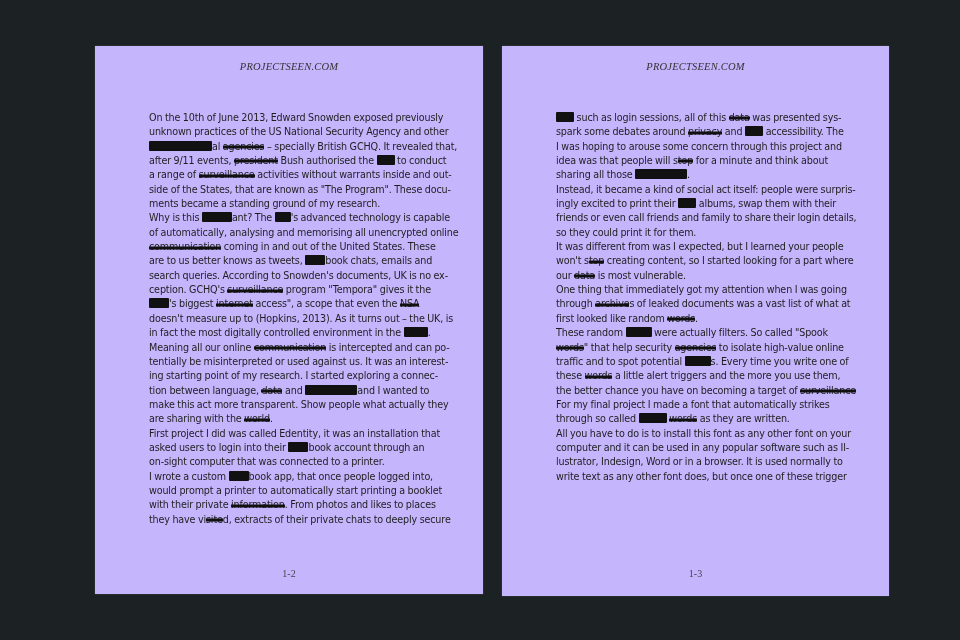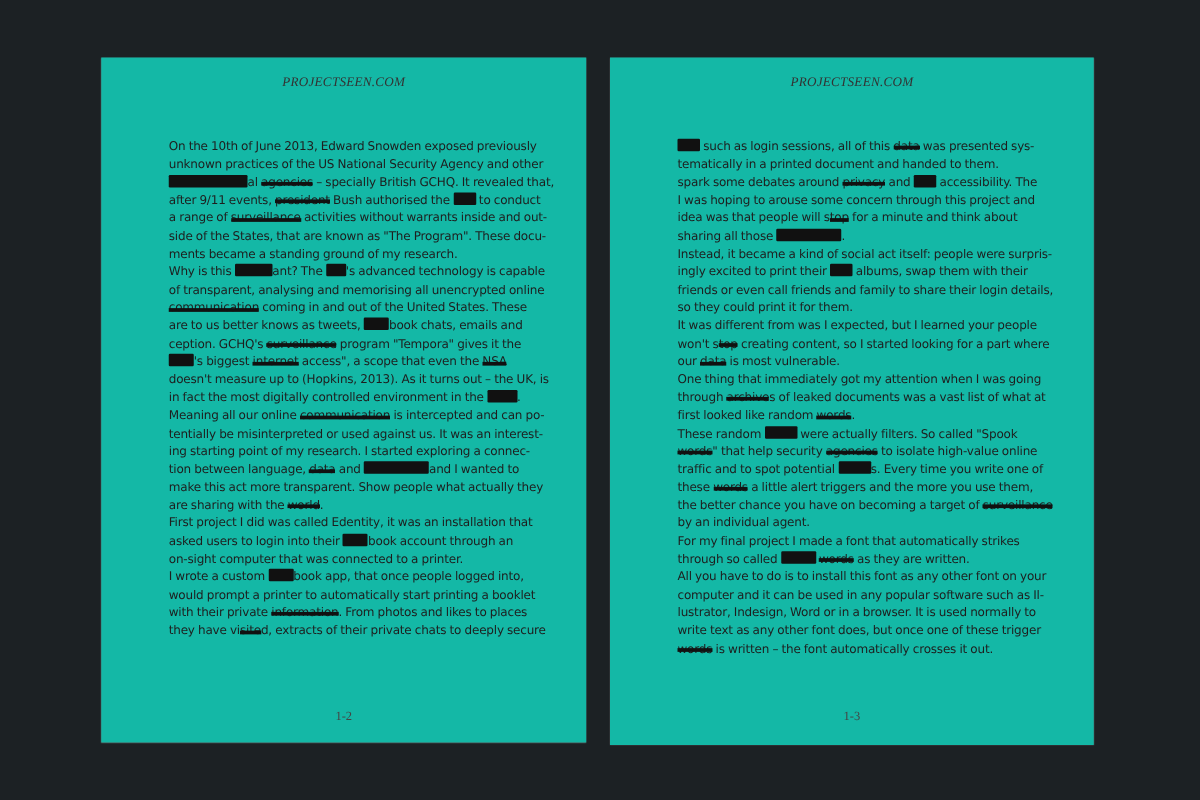--- a/index.html
+++ b/index.html
@@ -2,22 +2,23 @@
 <html><head>
 <meta charset="utf-8">
 <style>
   html, body { margin:0; padding:0; }
   body {
     width:960px; height:640px; overflow:hidden;
     background:#1c2124; position:relative;
     font-family:"DejaVu Sans", sans-serif;
   }
   .page {
-    position:absolute; background:#14b8a6;
+    position:absolute; background:#c4b5fd;
     box-shadow: 0 0 1px rgba(255,255,255,0.3);
+    margin-left: 14px;
   }
   #page-left  { left:81px;  top:46px; width:388px; height:548px; }
   #page-right { left:488px; top:46px; width:387px; height:550px; }
   .header {
     position:absolute; top:15px; left:0; right:0; text-align:center;
     font-family:"Liberation Serif", serif; font-style:italic;
     font-size:10.5px; color:#333; letter-spacing:0.2px;
   }
   .body {
     position:absolute; top:65px; left:54px; width:290px;
@@ -48,23 +49,24 @@
   <div class="header">PROJECTSEEN.COM</div>
   <div class="body">
       <div class="line"><span>On the 10th of June 2013, Edward Snowden exposed previously</span></div>
       <div class="line"><span>unknown practices of the US National Security Agency and other</span></div>
       <div class="line"><span class="redact" style="width: 63px;"></span><span>al </span><span class="strike">agencies</span><span> – specially British GCHQ. It revealed that,</span></div>
       <div class="line"><span>after 9/11 events, </span><span class="strike">president</span><span> Bush authorised the </span><span class="redact" style="width: 18px;"></span><span> to conduct</span></div>
       <div class="line"><span>a range of </span><span class="strike">surveillance</span><span> activities without warrants inside and out-</span></div>
       <div class="line"><span>side of the States, that are known as "The Program". These docu-</span></div>
       <div class="line"><span>ments became a standing ground of my research.</span></div>
       <div class="line"><span>Why is this </span><span class="redact" style="width: 30px;"></span><span>ant? The </span><span class="redact" style="width: 16px;"></span><span>'s advanced technology is capable</span></div>
-      <div class="line"><span>of transparent, analysing and memorising all unencrypted online</span></div>
+      <div class="line"><span>of automatically, analysing and memorising all unencrypted online</span></div>
       <div class="line"><span class="strike">communication</span><span> coming in and out of the United States. These</span></div>
       <div class="line"><span>are to us better knows as tweets, </span><span class="redact" style="width: 20px;"></span><span>book chats, emails and</span></div>
+      <div class="line"><span>search queries. According to Snowden's documents, UK is no ex-</span></div>
       <div class="line"><span>ception. GCHQ's </span><span class="strike">surveillance</span><span> program "Tempora" gives it the</span></div>
       <div class="line"><span class="redact" style="width: 20px;"></span><span>'s biggest </span><span class="strike">internet</span><span> access", a scope that even the </span><span class="strike">NSA</span></div>
       <div class="line"><span>doesn't measure up to (Hopkins, 2013). As it turns out – the UK, is</span></div>
       <div class="line"><span>in fact the most digitally controlled environment in the </span><span class="redact" style="width: 24px;"></span><span>.</span></div>
       <div class="line"><span>Meaning all our online </span><span class="strike">communication</span><span> is intercepted and can po-</span></div>
       <div class="line"><span>tentially be misinterpreted or used against us. It was an interest-</span></div>
       <div class="line"><span>ing starting point of my research. I started exploring a connec-</span></div>
       <div class="line"><span>tion between language, </span><span class="strike">data</span><span> and </span><span class="redact" style="width: 52px;"></span><span>and I wanted to</span></div>
       <div class="line"><span>make this act more transparent. Show people what actually they</span></div>
       <div class="line"><span>are sharing with the </span><span class="strike">world</span><span>.</span></div>
@@ -76,43 +78,40 @@
       <div class="line"><span>with their private </span><span class="strike">information</span><span>. From photos and likes to places</span></div>
       <div class="line"><span>they have vi</span><span class="strike">site</span><span>d, extracts of their private chats to deeply secure</span></div>
     </div>
   <div class="footer">1-2</div>
 </div>
 
 <div class="page" id="page-right">
   <div class="header">PROJECTSEEN.COM</div>
   <div class="body">
       <div class="line"><span class="redact" style="width: 18px;"></span><span> such as login sessions, all of this </span><span class="strike">data</span><span> was presented sys-</span></div>
-      <div class="line"><span>tematically in a printed document and handed to them.</span></div>
       <div class="line"><span>spark some debates around </span><span class="strike">privacy</span><span> and </span><span class="redact" style="width: 18px;"></span><span> accessibility. The</span></div>
       <div class="line"><span>I was hoping to arouse some concern through this project and</span></div>
       <div class="line"><span>idea was that people will s</span><span class="strike">top</span><span> for a minute and think about</span></div>
       <div class="line"><span>sharing all those </span><span class="redact" style="width: 52px;"></span><span>.</span></div>
       <div class="line"><span>Instead, it became a kind of social act itself: people were surpris-</span></div>
       <div class="line"><span>ingly excited to print their </span><span class="redact" style="width: 18px;"></span><span> albums, swap them with their</span></div>
       <div class="line"><span>friends or even call friends and family to share their login details,</span></div>
       <div class="line"><span>so they could print it for them.</span></div>
       <div class="line"><span>It was different from was I expected, but I learned your people</span></div>
       <div class="line"><span>won't s</span><span class="strike">top</span><span> creating content, so I started looking for a part where</span></div>
       <div class="line"><span>our </span><span class="strike">data</span><span> is most vulnerable.</span></div>
       <div class="line"><span>One thing that immediately got my attention when I was going</span></div>
       <div class="line"><span>through </span><span class="strike">archive</span><span>s of leaked documents was a vast list of what at</span></div>
       <div class="line"><span>first looked like random </span><span class="strike">words</span><span>.</span></div>
       <div class="line"><span>These random </span><span class="redact" style="width: 26px;"></span><span> were actually filters. So called "Spook</span></div>
       <div class="line"><span class="strike">words</span><span>" that help security </span><span class="strike">agencies</span><span> to isolate high-value online</span></div>
       <div class="line"><span>traffic and to spot potential </span><span class="redact" style="width: 26px;"></span><span>s. Every time you write one of</span></div>
       <div class="line"><span>these </span><span class="strike">words</span><span> a little alert triggers and the more you use them,</span></div>
       <div class="line"><span>the better chance you have on becoming a target of </span><span class="strike">surveillance</span></div>
-      <div class="line"><span>by an individual agent.</span></div>
       <div class="line"><span>For my final project I made a font that automatically strikes</span></div>
       <div class="line"><span>through so called </span><span class="redact" style="width: 28px;"></span><span> </span><span class="strike">words</span><span> as they are written.</span></div>
       <div class="line"><span>All you have to do is to install this font as any other font on your</span></div>
       <div class="line"><span>computer and it can be used in any popular software such as Il-</span></div>
       <div class="line"><span>lustrator, Indesign, Word or in a browser. It is used normally to</span></div>
       <div class="line"><span>write text as any other font does, but once one of these trigger</span></div>
-      <div class="line"><span class="strike">words</span><span> is written – the font automatically crosses it out.</span></div>
     </div>
   <div class="footer">1-3</div>
 </div>
 
 </body></html>

